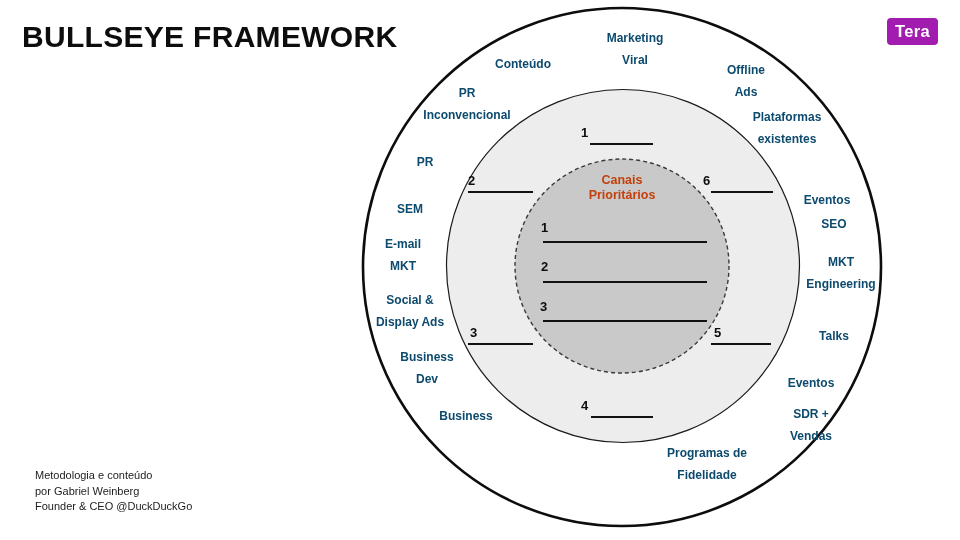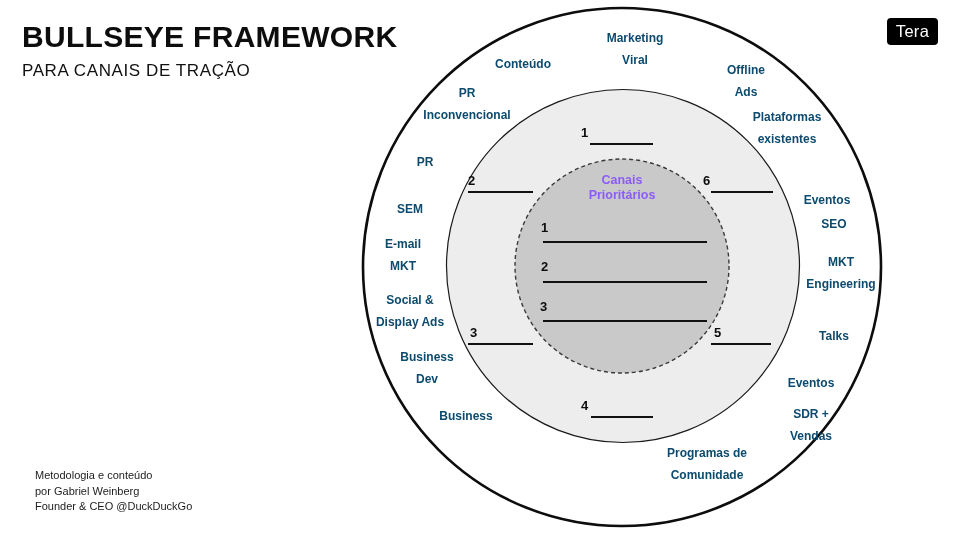--- a/index.html
+++ b/index.html
@@ -29,25 +29,25 @@
     margin-top: 7px;
     color: #111111;
     white-space: nowrap;
   }
   .logo {
     position: absolute;
     left: 887px;
     top: 18px;
     width: 51px;
     height: 27px;
-    background: #000000;
+    background: #a21caf;
     border-radius: 4px;
     color: #ffffff;
     font-size: 16.5px;
-    font-weight: 400;
+    font-weight: 700;
     display: flex;
     align-items: center;
     justify-content: center;
     letter-spacing: 0.3px;
   }
   .credits {
     position: absolute;
     left: 35px;
     top: 468px;
     font-size: 11px;
@@ -79,37 +79,36 @@
   .inner-title {
     position: absolute;
     left: 622px;
     top: 188px;
     transform: translate(-50%, -50%);
     font-size: 12.5px;
     font-weight: 700;
     line-height: 15px;
     text-align: center;
     white-space: pre-line;
-    color: #8b5cf6;
+    color: #c2410c;
   }
 </style>
 </head>
 <body>
 
 <div class="slide">
 
   <svg class="rings" width="960" height="540" viewBox="0 0 960 540" aria-hidden="true">
     <circle cx="622" cy="267" r="259" stroke="#0d0d0d" stroke-width="2.6" fill="#ffffff"></circle>
     <circle cx="623" cy="266" r="176.5" stroke="#1a1a1a" stroke-width="1.2" fill="#ededed"></circle>
     <circle cx="622" cy="266" r="107" stroke="#3a3a3a" stroke-width="1.4" stroke-dasharray="4 3" fill="#c9c9c9"></circle>
   </svg>
 
   <div class="header">
     <div class="title">BULLSEYE FRAMEWORK</div>
-    <div class="subtitle">PARA CANAIS DE TRAÇÃO</div>
   </div>
 
   <div class="logo">Tera</div>
 
   <div class="credits">
     <div>Metodologia e conteúdo</div>
     <div>por Gabriel Weinberg</div>
     <div>Founder &amp; CEO @DuckDuckGo</div>
   </div>
 
@@ -121,21 +120,21 @@
 existentes</div>
   <div class="chan" style="left:827px;top:200px">Eventos</div>
   <div class="chan" style="left:834px;top:224px">SEO</div>
   <div class="chan" style="left:841px;top:273px">MKT
 Engineering</div>
   <div class="chan" style="left:834px;top:336px">Talks</div>
   <div class="chan" style="left:811px;top:383px">Eventos</div>
   <div class="chan" style="left:811px;top:425px">SDR +
 Vendas</div>
   <div class="chan" style="left:707px;top:464px">Programas de
-Comunidade</div>
+Fidelidade</div>
   <div class="chan" style="left:466px;top:416px">Business</div>
   <div class="chan" style="left:427px;top:368px">Business
 Dev</div>
   <div class="chan" style="left:410px;top:311px">Social &amp;
 Display Ads</div>
   <div class="chan" style="left:403px;top:255px">E-mail
 MKT</div>
   <div class="chan" style="left:410px;top:209px">SEM</div>
   <div class="chan" style="left:425px;top:162px">PR</div>
   <div class="chan" style="left:467px;top:104px">PR

